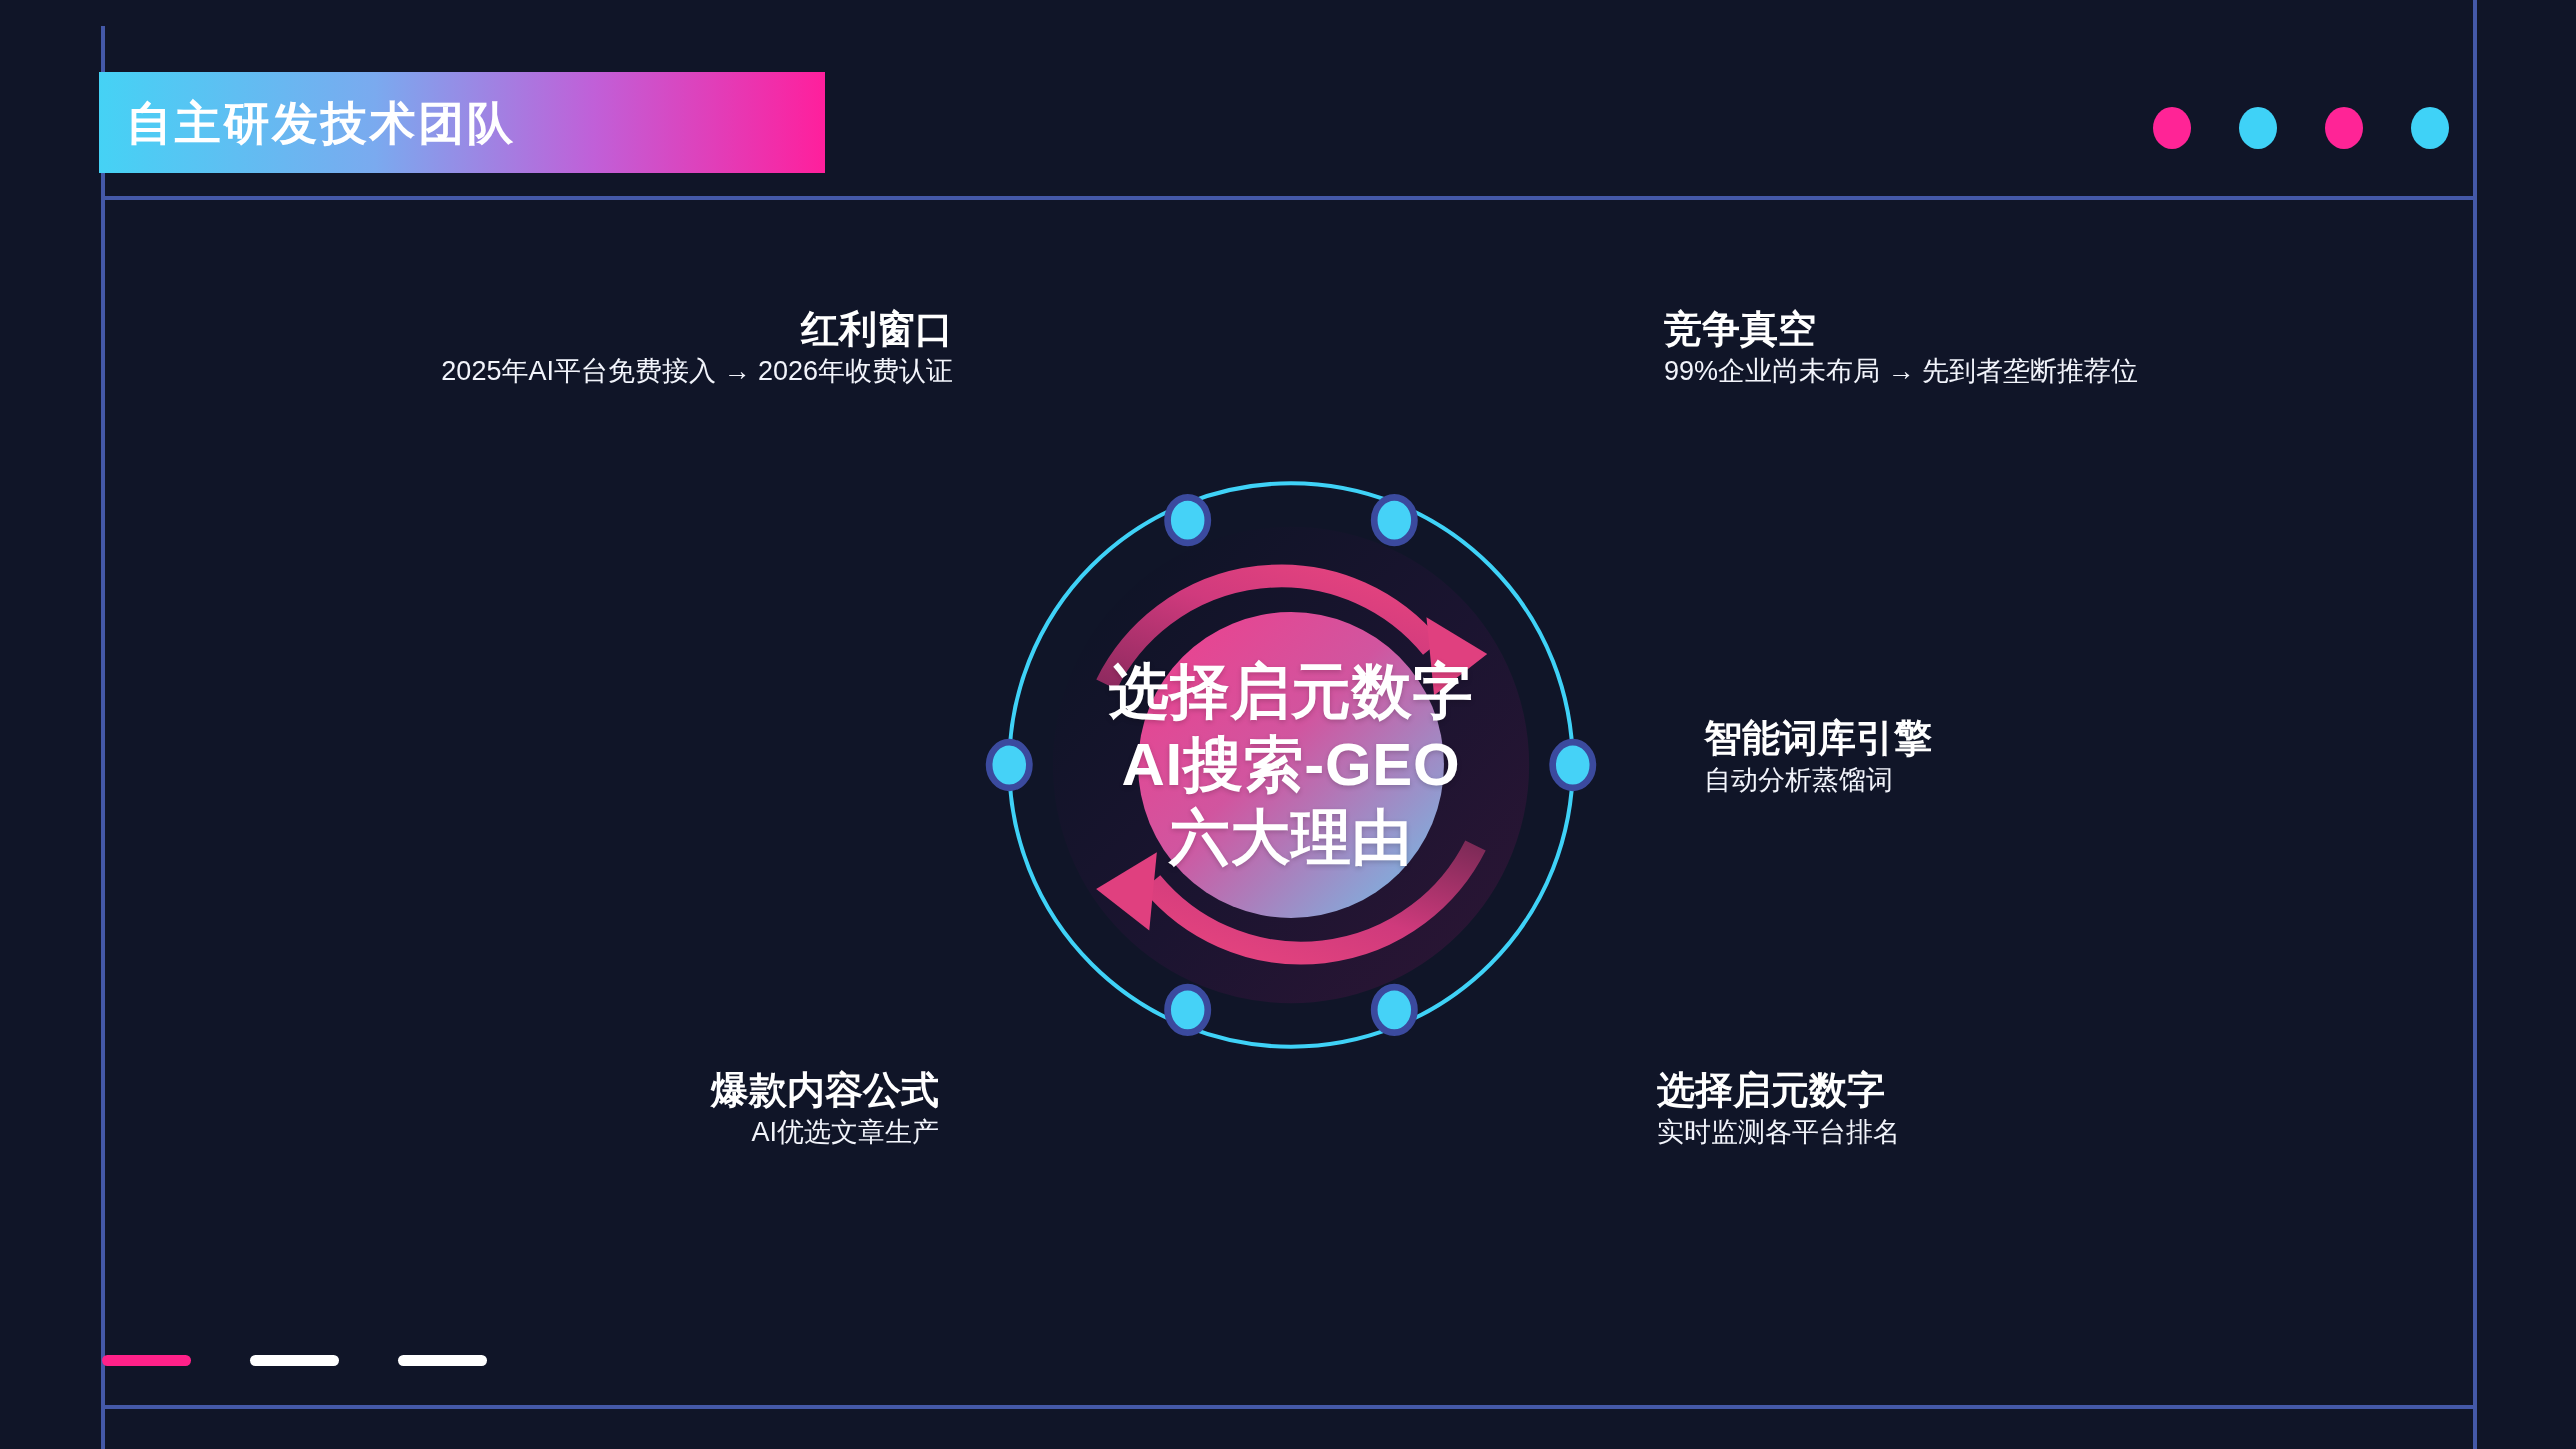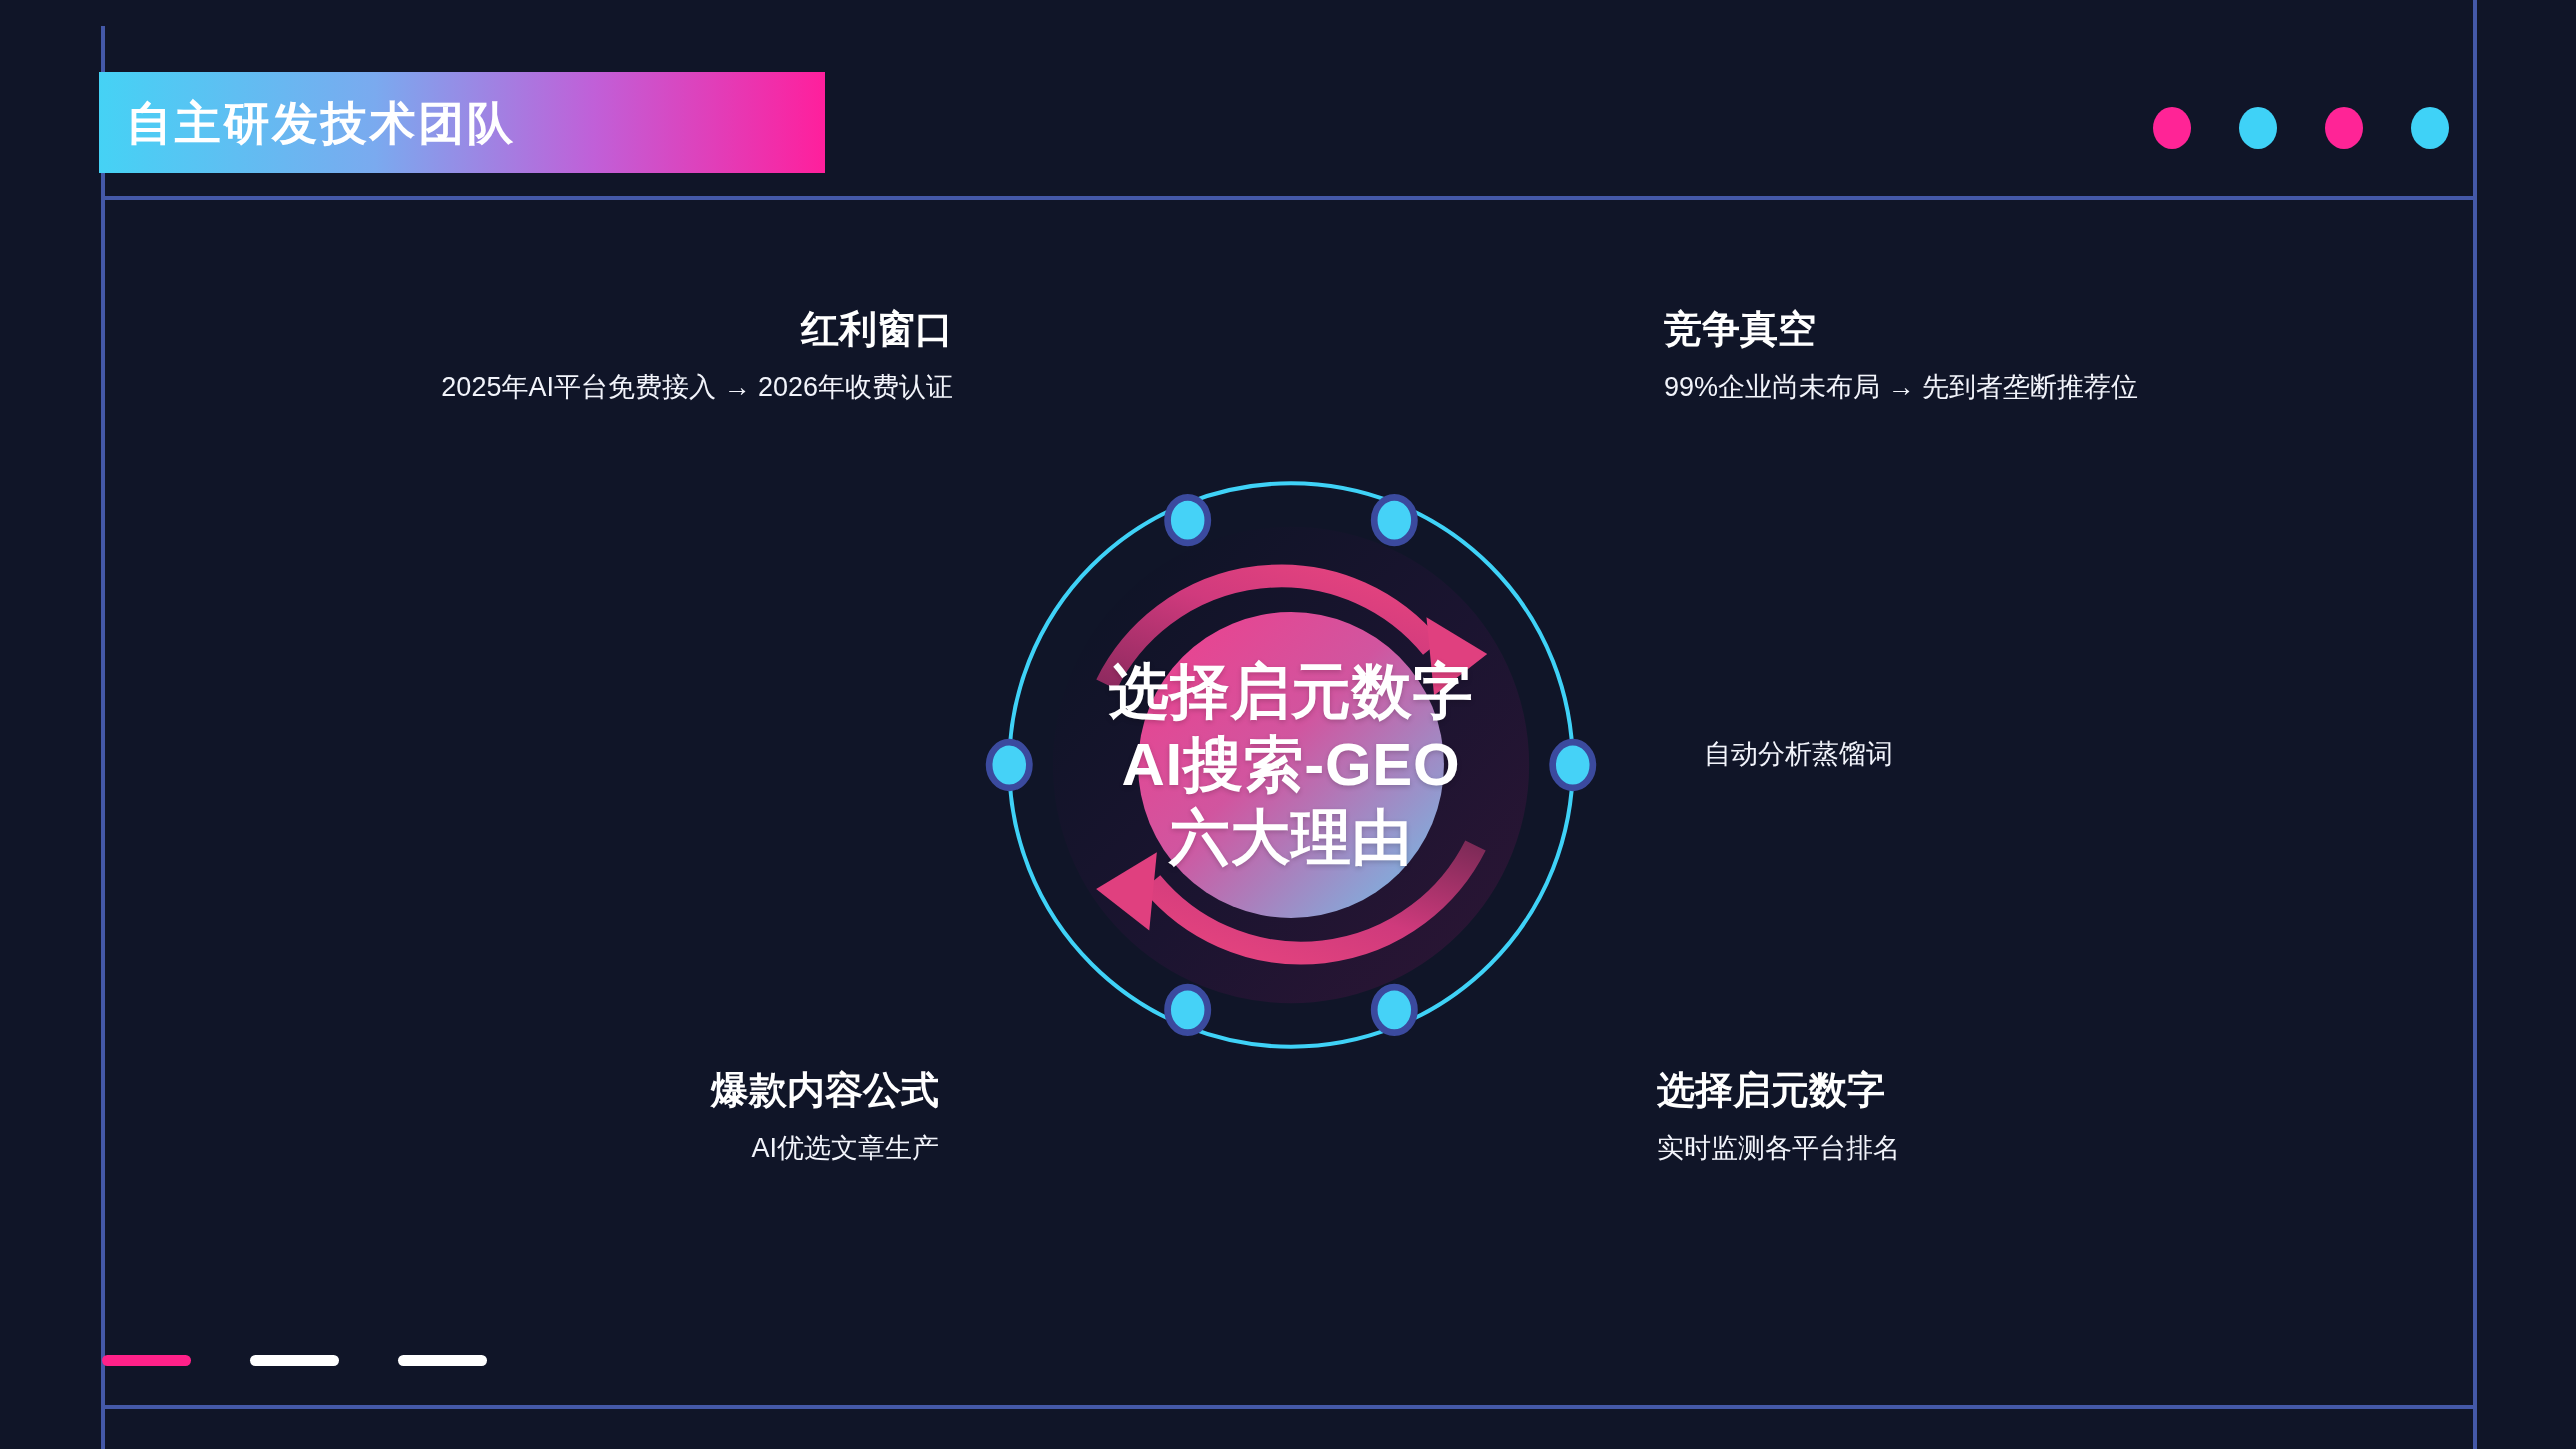--- a/index.html
+++ b/index.html
@@ -81,21 +81,21 @@
     color:#ffffff;
     font-weight:bold;
     font-size:38px;
     line-height:1.1;
     white-space:nowrap;
   }
   .feature .f-desc{
     color:#f2f4fb;
     font-size:27px;
     line-height:1.2;
-    margin-top:20px;
+    margin-top:4px;
     white-space:nowrap;
     font-weight:400;
   }
   .feature.align-right{text-align:right;}
   .feature.align-left{text-align:left;}
 
   
   .f-hongli   {left:0px;   top:309px; width:953px;}
   .f-jingzheng{left:1664px;top:309px; width:805px;}
   .f-yonghu   {left:134px; top:711px;width:711px;}
@@ -190,20 +190,21 @@
 
 <div class="feature f-jingzheng align-left">
   <div class="f-title">竞争真空</div>
   <div class="f-desc">99%企业尚未布局 → 先到者垄断推荐位</div>
 </div>
 
 <div class="feature f-yonghu align-right">
 </div>
 
 <div class="feature f-cikù align-left">
+  <div class="f-title">智能词库引擎</div>
   <div class="f-desc">自动分析蒸馏词</div>
 </div>
 
 <div class="feature f-baokuan align-right">
   <div class="f-title">爆款内容公式</div>
   <div class="f-desc">AI优选文章生产</div>
 </div>
 
 <div class="feature f-xiaoguo align-left">
   <div class="f-title">选择启元数字</div>

